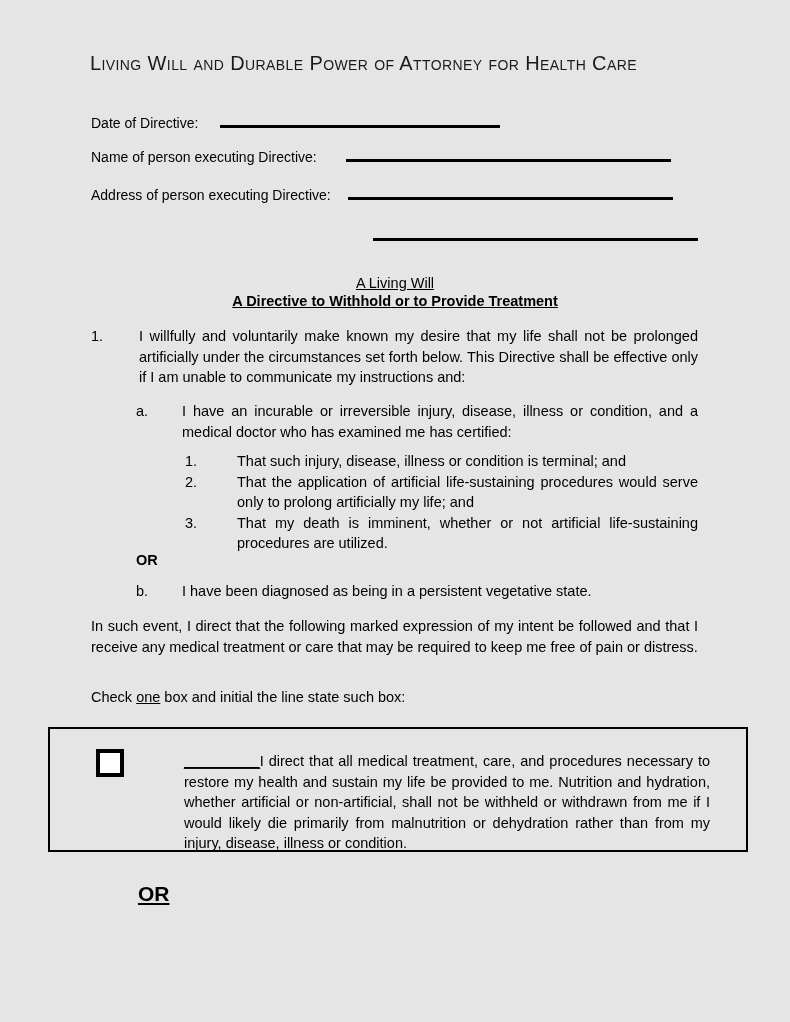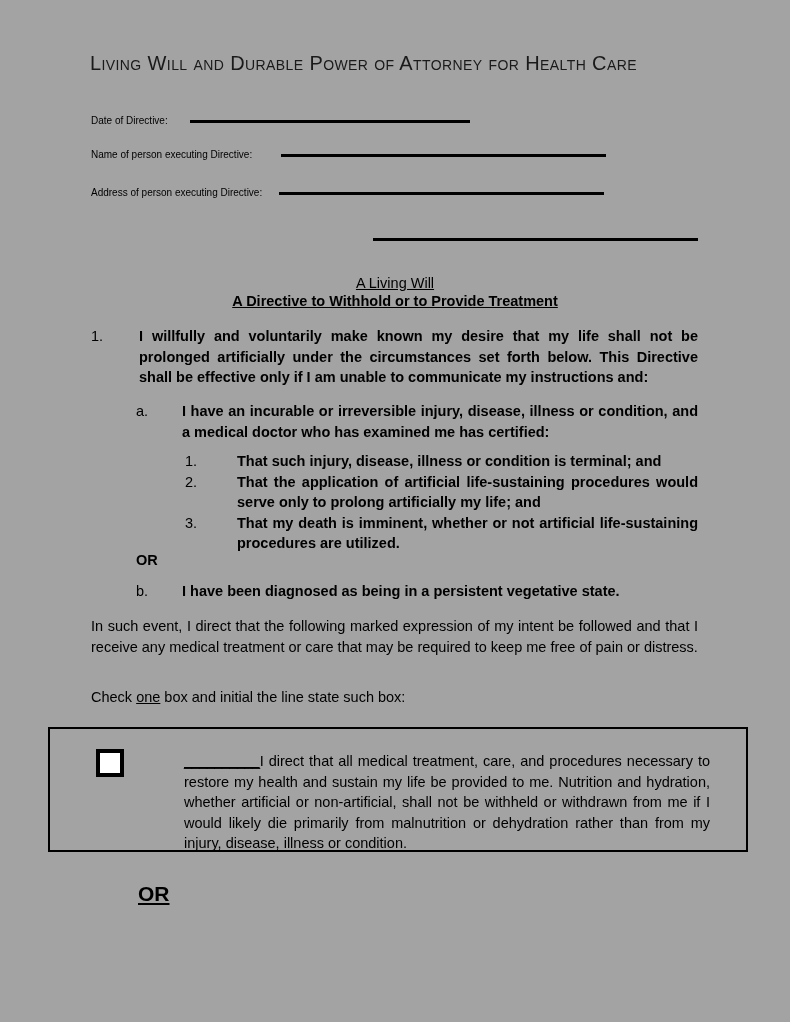--- a/index.html
+++ b/index.html
@@ -12,21 +12,21 @@
     height: 1022px;
     position: relative;
     font-family: "Liberation Sans", sans-serif;
     color: #000000;
     overflow: hidden;
   }
 
   .page {
     position: absolute;
     inset: 0;
-    background: #a3a3a3;
+    background: #e5e5e5;
   }
 
   
   .doc-title {
     position: absolute;
     left: 90px;
     top: 52px;
     width: 610px;
     font-size: 20px;
     font-variant: small-caps;
@@ -34,21 +34,21 @@
     white-space: nowrap;
     color: #1a1a1a;
   }
 
   
   .field-row {
     position: absolute;
     left: 91px;
     display: flex;
     align-items: baseline;
-    font-size: 10px;
+    font-size: 14px;
   }
   .field-label {
     white-space: nowrap;
   }
   .rule {
     border-bottom: 3px solid #000000;
     height: 0;
     align-self: flex-end;
     margin-bottom: 3px;
   }
@@ -94,21 +94,20 @@
 
   .numbered {
     display: flex;
   }
   .numbered .marker {
     flex: 0 0 auto;
   }
   .numbered .content {
     flex: 1 1 auto;
     text-align: justify;
-    font-weight: bold;
   }
 
   #para-1 {
     left: 91px;
     top: 326px;
     width: 607px;
   }
   #para-1 .marker { width: 48px; }
 
   #item-a {

